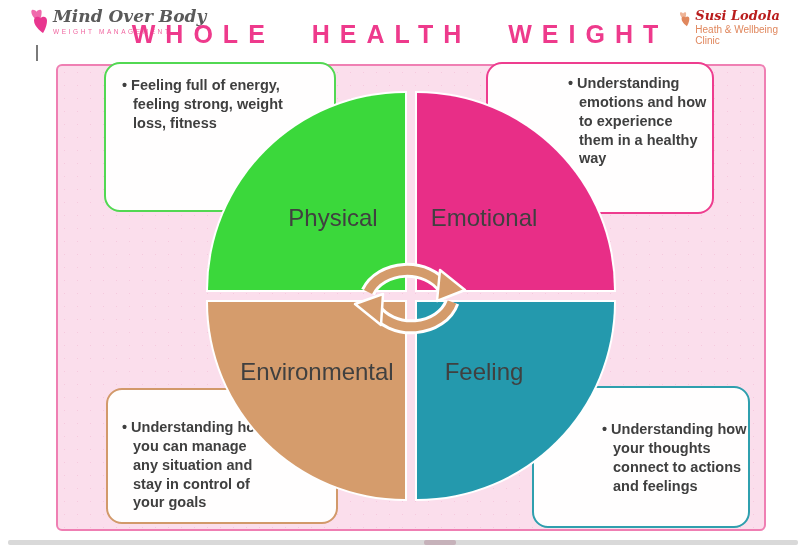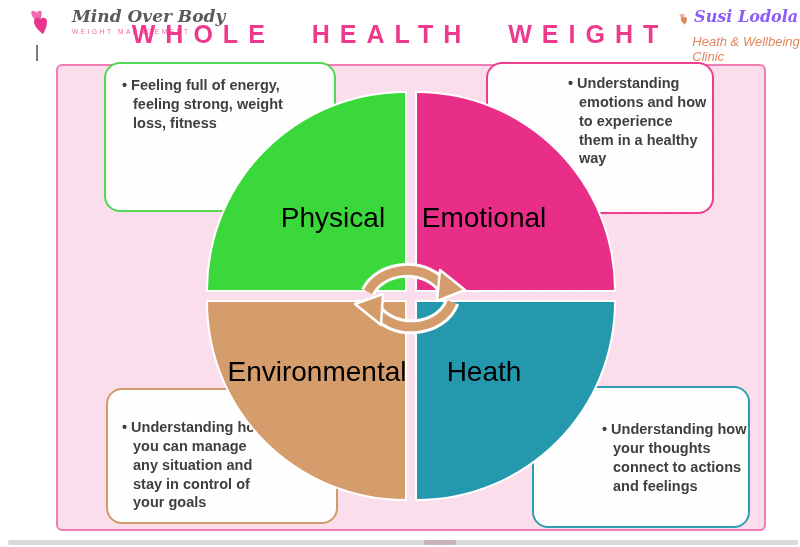--- a/index.html
+++ b/index.html
@@ -1,35 +1,35 @@
 <!DOCTYPE html>
 <html><head>
 <meta charset="utf-8">
 <style>
   * { margin:0; padding:0; box-sizing:border-box; }
   html,body { width:800px; height:547px; }
   body { font-family:"Liberation Sans", sans-serif; background:#ffffff; overflow:hidden; }
   .page { position:relative; width:800px; height:547px; background:#ffffff; }
 
   
-  .logo-left { position:absolute; left:28px; top:8px; display:flex; align-items:flex-end; gap:20px; }
+  .logo-left { position:absolute; left:28px; top:8px; display:flex; align-items:flex-start; gap:1px; }
   .logo-left .hearts { width:24px; height:26px; }
   .logo-left .name { font-family:"DejaVu Serif", serif; font-style:italic; font-weight:bold;
                      font-size:17px; color:#5a5a5a; line-height:1.05; }
   .logo-left .tag  { font-size:6.5px; letter-spacing:2.6px; color:#f0649f; margin-top:2px; }
 
   .title { position:absolute; left:0; right:0; top:20px; text-align:center;
            font-size:25px; font-weight:700; color:#ee3a8c;
            letter-spacing:10px; word-spacing:20px; white-space:nowrap; }
 
   .logo-right { position:absolute; left:678px; top:9px; display:flex; align-items:flex-start; gap:3px; }
   .logo-right .hearts { width:15px; height:16px; margin-top:2px; }
   .logo-right .name { font-family:"DejaVu Serif", serif; font-style:italic; font-weight:bold;
-                      font-size:16px; color:#8b5cf6; line-height:1;text-align:center; }
-  .logo-right .tag  { font-size:13px; color:#e0875d; margin-top:9px;font-style:italic; }
+                      font-size:13px; color:#b91c1c; line-height:1; }
+  .logo-right .tag  { font-size:10px; color:#e0875d; margin-top:2px; }
 
   .tick { position:absolute; left:36px; top:45px; width:2px; height:16px; background:#7a7a7a; }
 
   
   .panel { position:absolute; left:56px; top:64px; width:710px; height:467px;
            background:#fbdeec; border:2px solid #ef7fb3; border-radius:6px;
            background-image:radial-gradient(#f6c9de 0.8px, rgba(0,0,0,0) 0.9px);
            background-size:13px 13px; }
 
   
@@ -46,22 +46,22 @@
   .co-br { left:532px; top:386px; width:218px; height:142px; border:2px solid #2f9fae; }
   .co-br .txt { left:68px; top:32px; width:148px; }
 
   
   .quad { position:absolute; width:197px; height:197px; box-shadow:0 0 0 2px #ffffff; }
   .q-physical      { left:208px; top:93px;  background:#3bd83b; border-top-left-radius:100%; }
   .q-emotional     { left:417px; top:93px;  background:#e82e87; border-top-right-radius:100%; }
   .q-environmental { left:208px; top:302px; background:#d59c6c; border-bottom-left-radius:100%; }
   .q-mental        { left:417px; top:302px; background:#2499ad; border-bottom-right-radius:100%; }
 
-  .qlabel { position:absolute; transform:translate(-50%,-50%); color:#000000;
-            font-size:28px; white-space:nowrap; }
+  .qlabel { position:absolute; transform:translate(-50%,-50%); color:#404040;
+            font-size:24px; white-space:nowrap; }
   .ql-physical      { left:333px; top:218px; }
   .ql-emotional     { left:484px; top:218px; }
   .ql-environmental { left:317px; top:372px; }
   .ql-mental        { left:484px; top:372px; }
 
   .arrows { position:absolute; left:344px; top:244px; }
 
   
   .scrollbar { position:absolute; left:8px; top:540px; width:790px; height:5px;
                background:#d9d9d9; border-radius:2px; }
@@ -115,21 +115,21 @@
   </div>
 
   <div class="quad q-physical"></div>
   <div class="quad q-emotional"></div>
   <div class="quad q-environmental"></div>
   <div class="quad q-mental"></div>
 
   <span class="qlabel ql-physical">Physical</span>
   <span class="qlabel ql-emotional">Emotional</span>
   <span class="qlabel ql-environmental">Environmental</span>
-  <span class="qlabel ql-mental">Heath</span>
+  <span class="qlabel ql-mental">Feeling</span>
 
   <svg class="arrows" width="132" height="106" viewBox="0 0 132 106">
 
     <path d="M24,48 A42,34 0 0 1 100,44" fill="none" stroke="#ffffff" stroke-width="15"></path>
     <path d="M24,48 A42,34 0 0 1 100,44" fill="none" stroke="#d49b6b" stroke-width="9"></path>
     <polygon points="96,26 121,46 93,57" fill="#d49b6b" stroke="#ffffff" stroke-width="2.5" stroke-linejoin="round"></polygon>
 
     <path d="M108,58 A42,34 0 0 1 30,64" fill="none" stroke="#ffffff" stroke-width="15"></path>
     <path d="M108,58 A42,34 0 0 1 30,64" fill="none" stroke="#d49b6b" stroke-width="9"></path>
     <polygon points="37,81 11,60 39,50" fill="#d49b6b" stroke="#ffffff" stroke-width="2.5" stroke-linejoin="round"></polygon>

